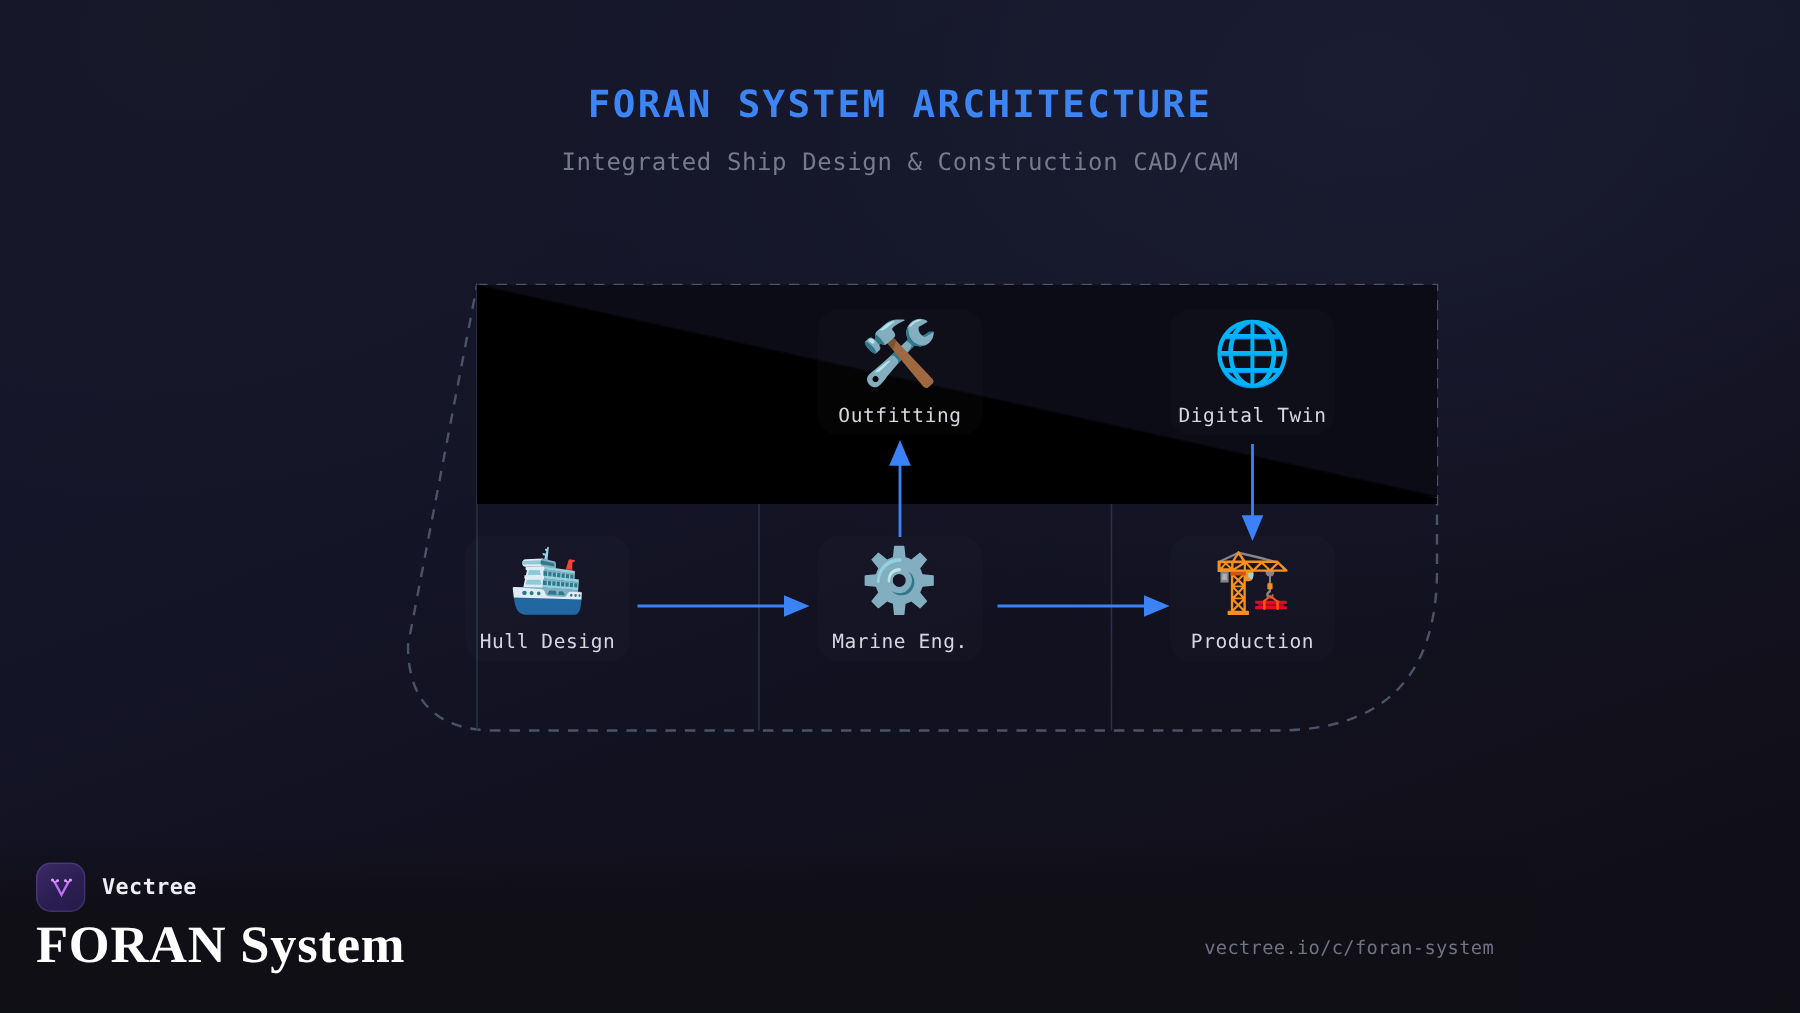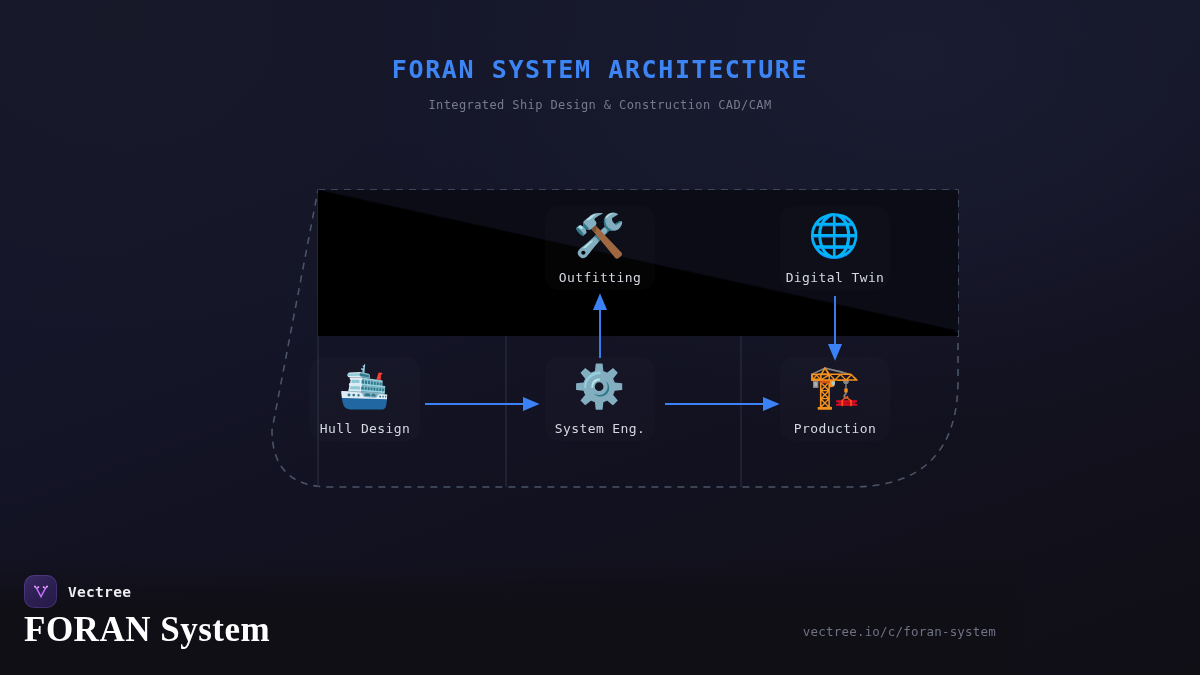--- a/index.html
+++ b/index.html
@@ -18,21 +18,21 @@
   }
   
   #header{ position:absolute; top:0; left:0; width:1200px; text-align:center; }
   #title{
     margin-top:55px;
     font-size:25px; font-weight:bold; letter-spacing:1.6px;
     color:#3d85f5;
     font-family:"DejaVu Sans Mono","Liberation Mono",monospace;
   }
   #subtitle{
-    margin-top:14px; font-size:12px; letter-spacing:.4px;
+    margin-top:14px; font-size:16px; letter-spacing:.4px;
     color:#767b8c;
     font-family:"DejaVu Sans Mono","Liberation Mono",monospace;
   }
   
   #diagram{ position:absolute; left:0; top:0; width:1200px; height:675px; }
   #hull-svg{ position:absolute; left:0; top:0; }
   .node{
     position:absolute; width:152px; text-align:center;
   }
   .node-card{
@@ -137,21 +137,21 @@
 
     <div class="node" style="left:289px;top:359px;">
       <div class="node-card"></div>
       <div class="node-icon">🛳️</div>
       <div class="node-label">Hull Design</div>
     </div>
 
     <div class="node" style="left:524px;top:359px;">
       <div class="node-card"></div>
       <div class="node-icon">⚙️</div>
-      <div class="node-label">System Eng.</div>
+      <div class="node-label">Marine Eng.</div>
     </div>
 
     <div class="node" style="left:759px;top:359px;">
       <div class="node-card"></div>
       <div class="node-icon">🏗️</div>
       <div class="node-label">Production</div>
     </div>
 
   </div>
 

